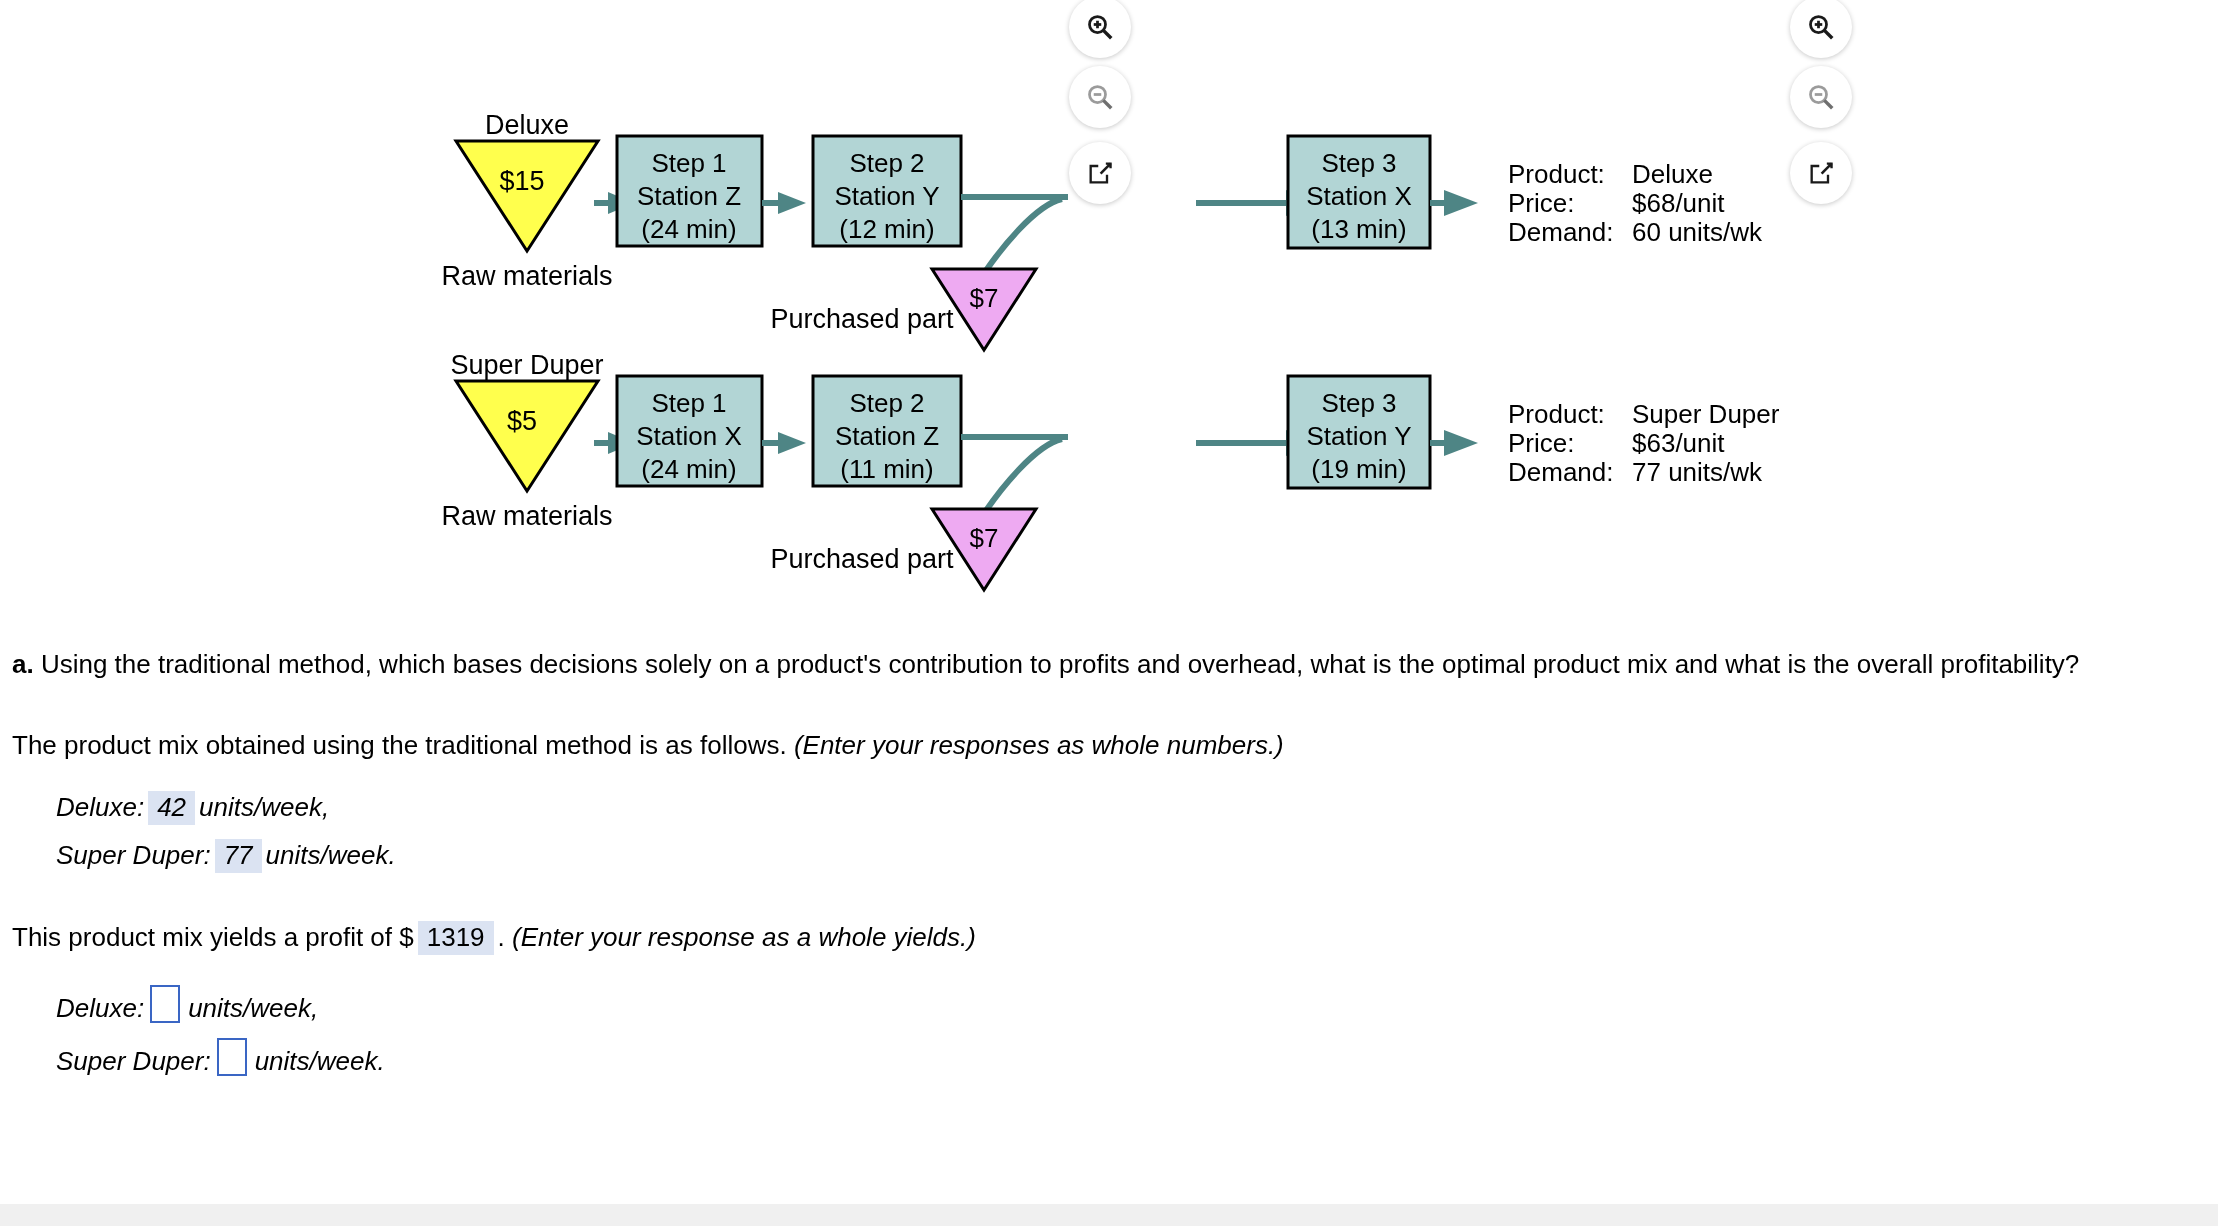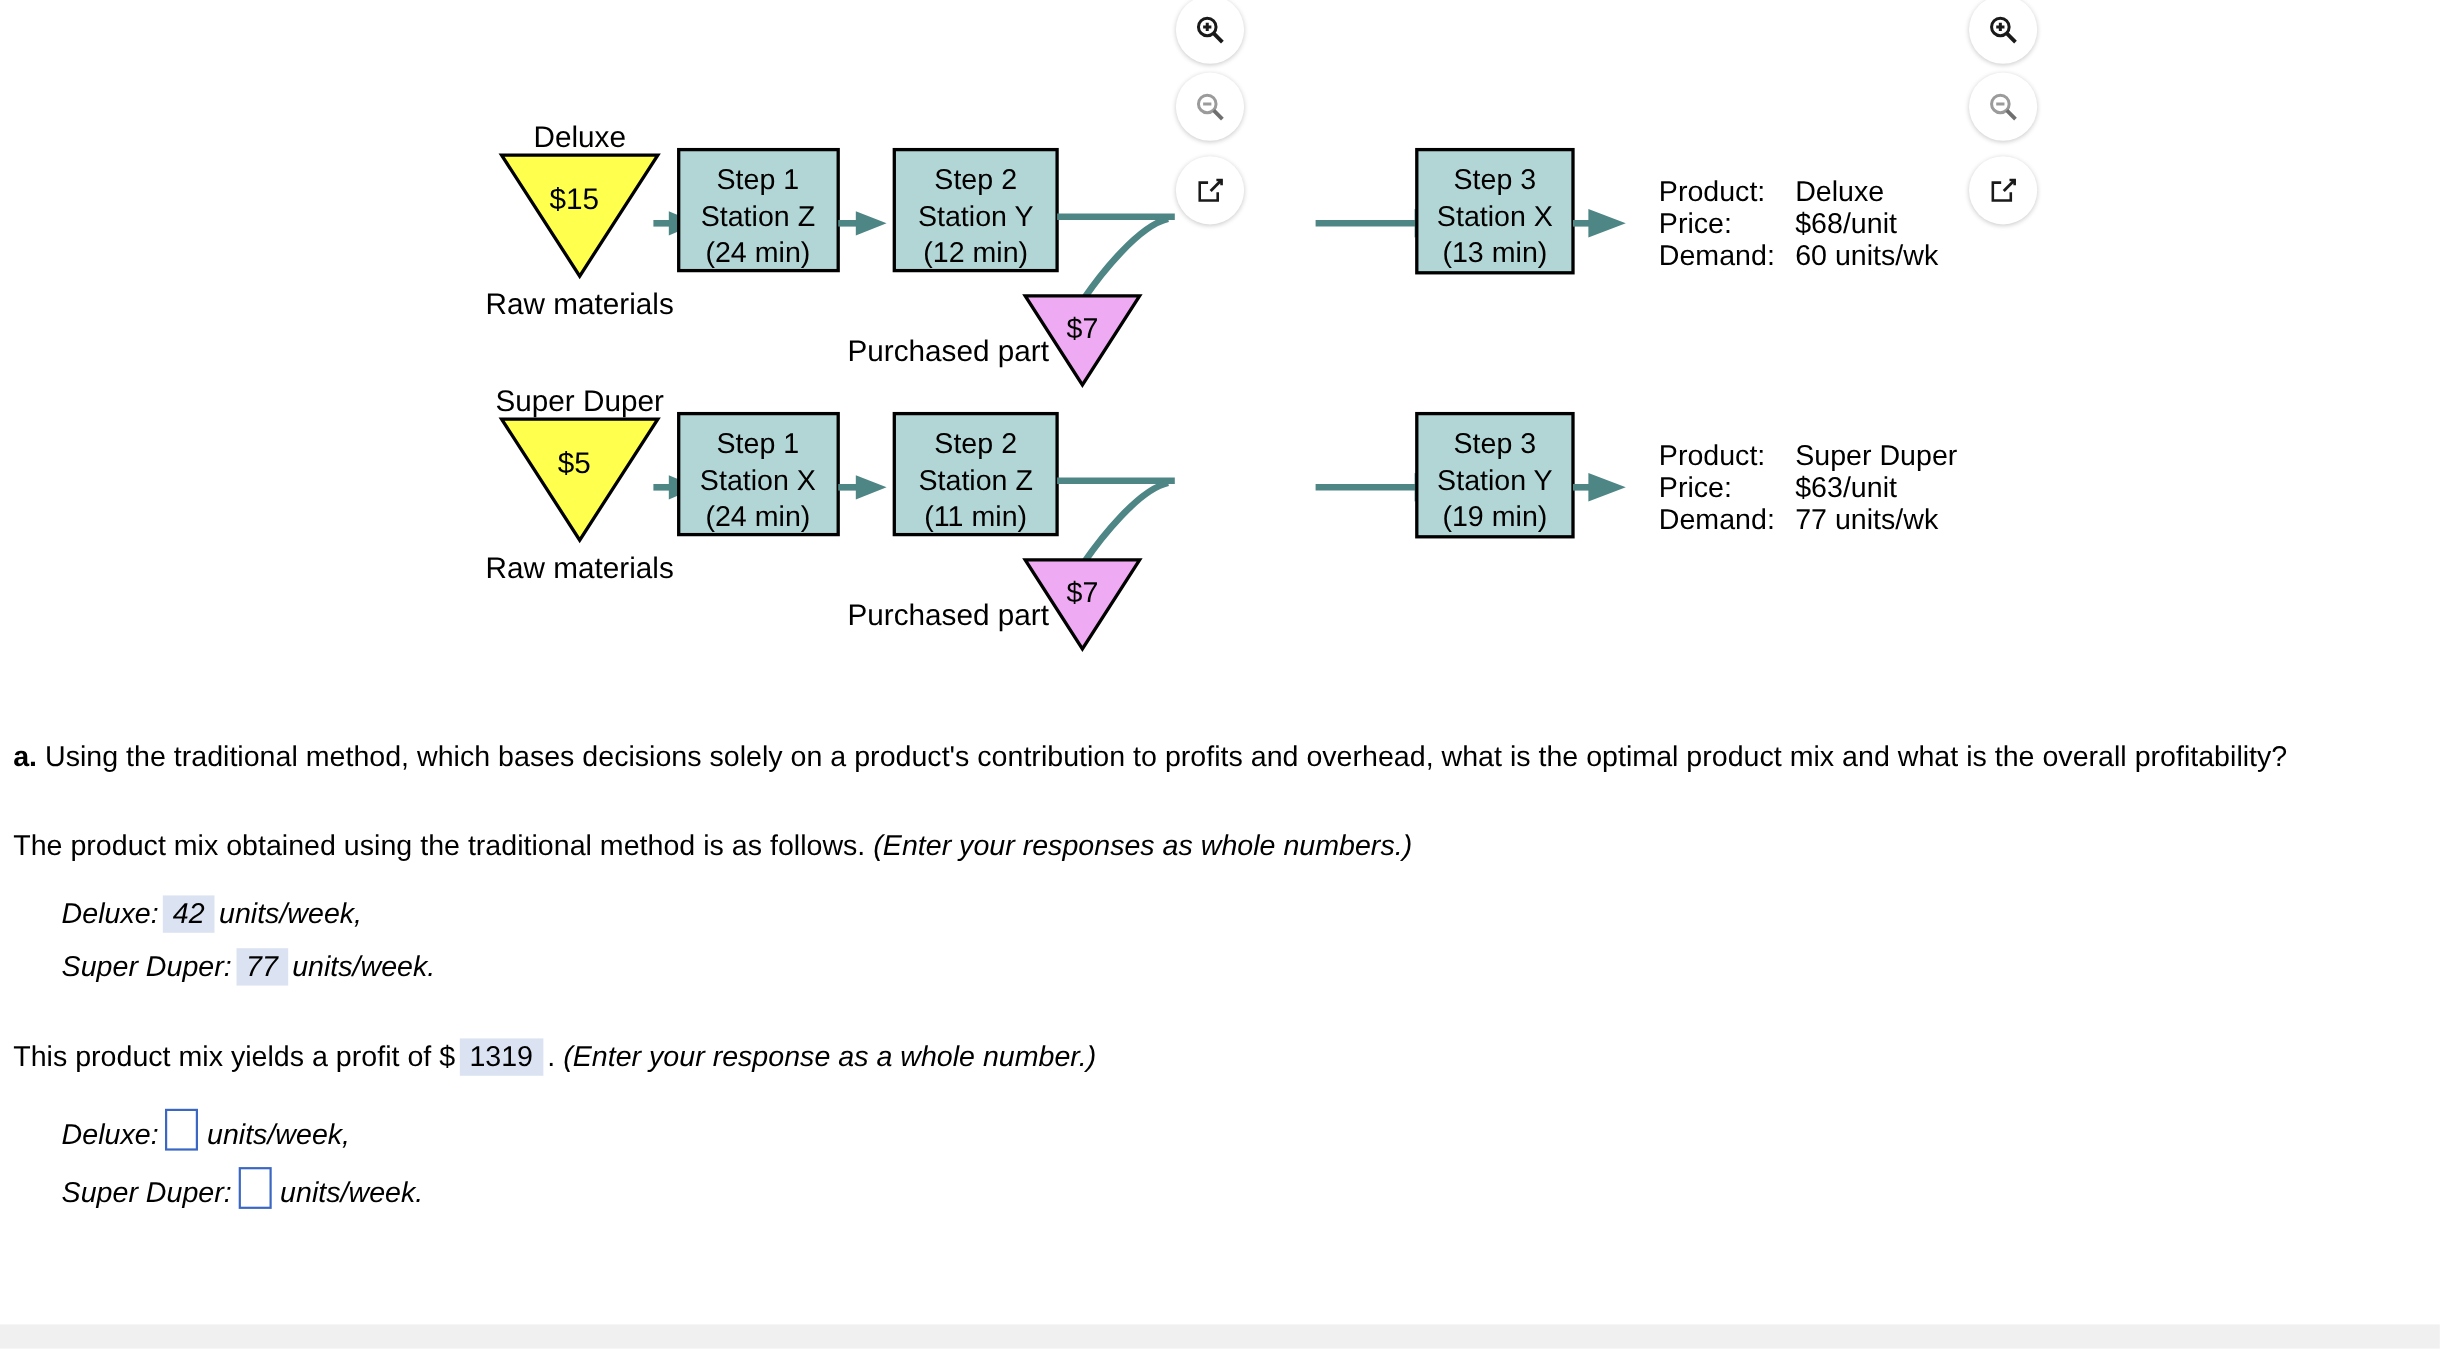--- a/index.html
+++ b/index.html
@@ -36,21 +36,21 @@
     display: flex; align-items: center; justify-content: center;
     margin-bottom: 8px;
     cursor: pointer;
   }
   .tool-btn.disabled { cursor: default; }
 
   
   #qa-block {
     position: absolute;
     left: 0;
-    top: 671px;
+    top: 648px;
     width: 2218px;
     font-size: 26px;
     line-height: 1.25;
   }
   .q-line { margin: 0; padding: 0 0 0 12px; }
   .q-line.spaced { margin-top: 48px; }
   .q-letter { font-weight: bold; }
   .ital { font-style: italic; }
 
   .ans-row { padding-left: 56px; font-style: italic; }
@@ -254,21 +254,21 @@
 <div id="qa-block">
 
   <p class="q-line"><span class="q-letter">a.</span><span> Using the traditional method, which bases decisions solely on a product's contribution to profits and overhead, what is the optimal product mix and what is the overall profitability?</span></p>
 
   <p class="q-line spaced"><span>The product mix obtained using the traditional method is as follows.</span> <span class="ital">(Enter your responses as whole numbers.)</span></p>
 
   <div class="q-line ans-row first"><span>Deluxe:</span><span class="filled-box">42</span><span>units/week,</span></div>
 
   <div class="q-line ans-row second"><span>Super Duper:</span><span class="filled-box">77</span><span>units/week.</span></div>
 
-  <p class="q-line spaced"><span>This product mix yields a profit of $</span><span class="filled-box">1319</span><span>.</span> <span class="ital">(Enter your response as a whole number.)</span></p>
+  <p class="q-line spaced"><span>This product mix yields a profit of $</span><span class="filled-box">1319</span><span>.</span> <span class="ital">(Enter your response as a whole yields.)</span></p>
 
 
 
   <div class="q-line ans-row first"><span>Deluxe:</span><span class="empty-box"></span><span>units/week,</span></div>
 
   <div class="q-line ans-row second"><span>Super Duper:</span><span class="empty-box"></span><span>units/week.</span></div>
 
 </div>
 
 <div id="bottom-bar"></div>

